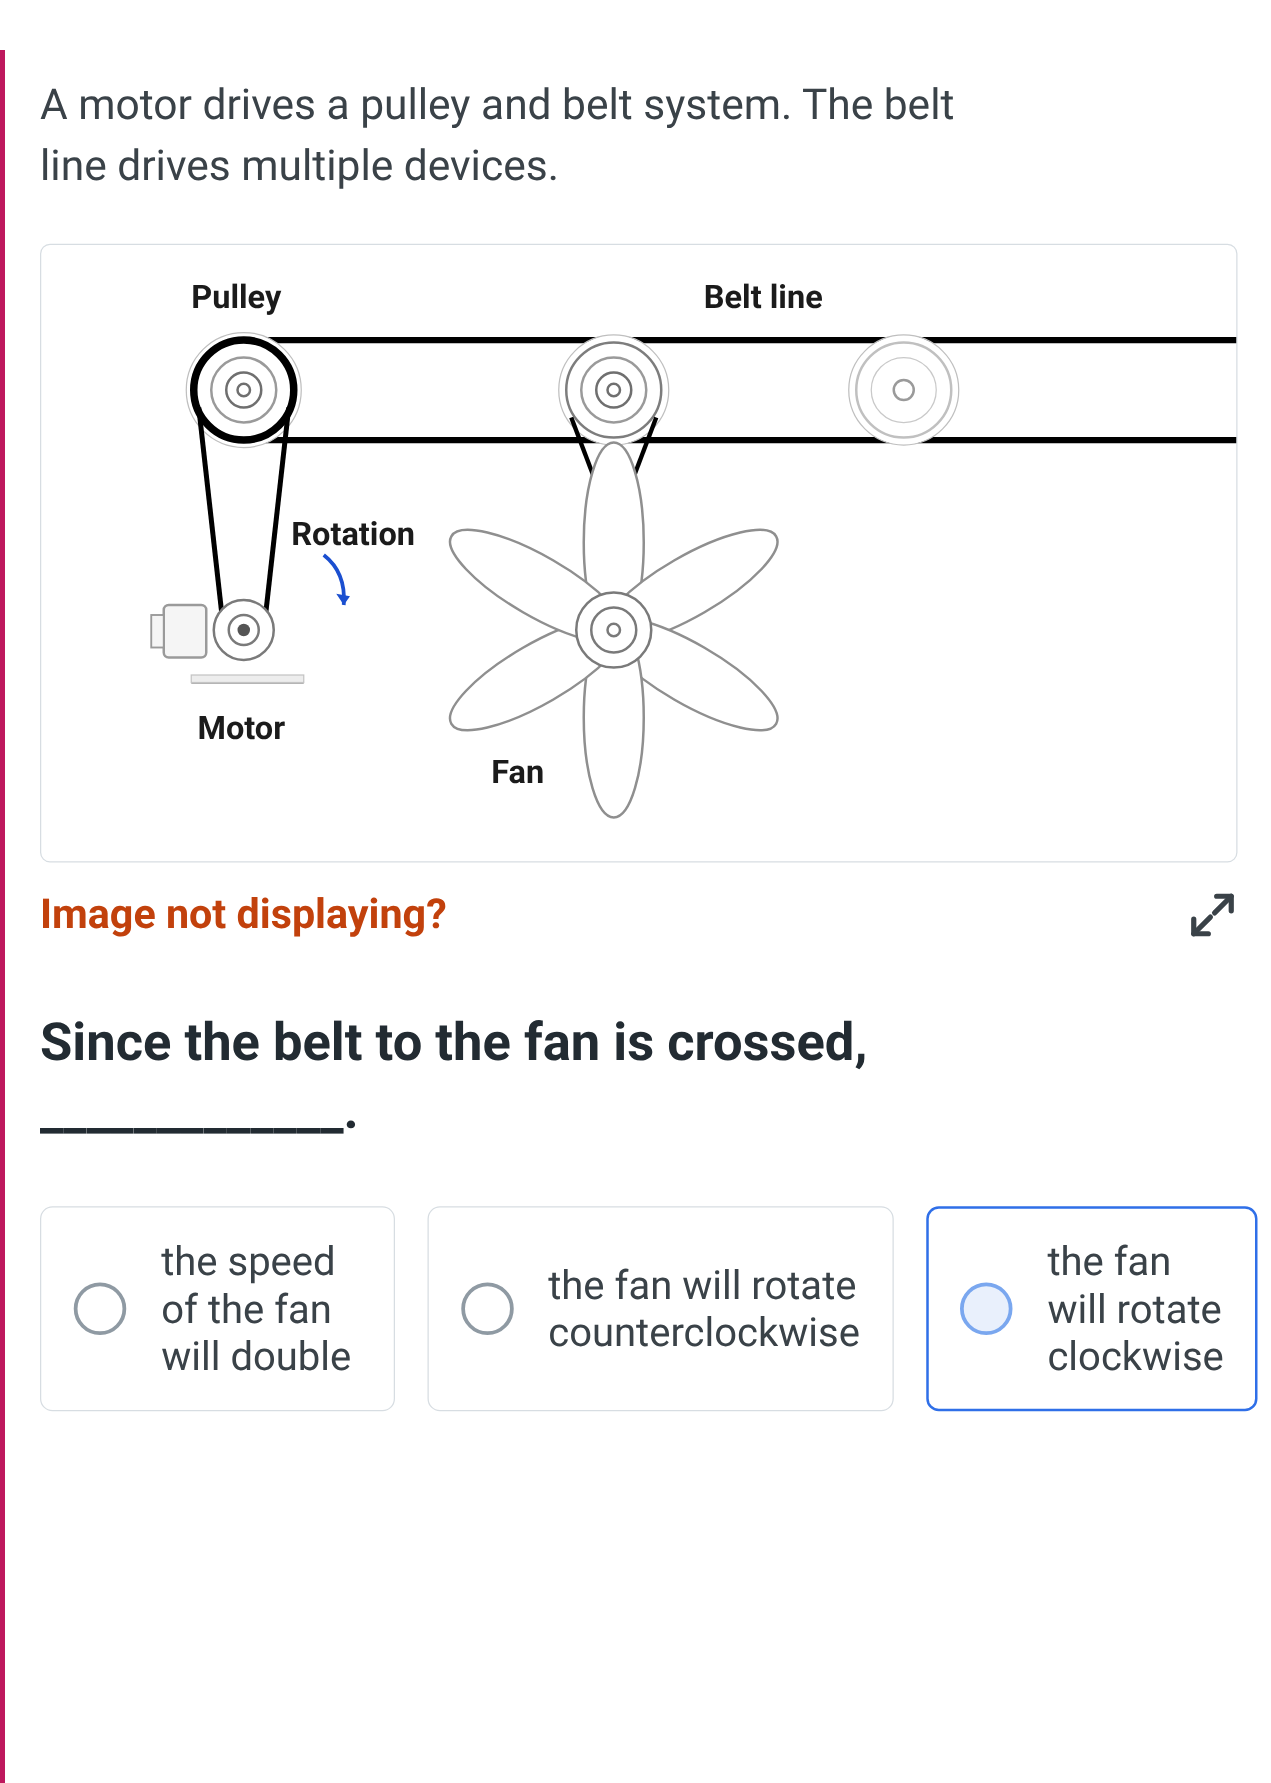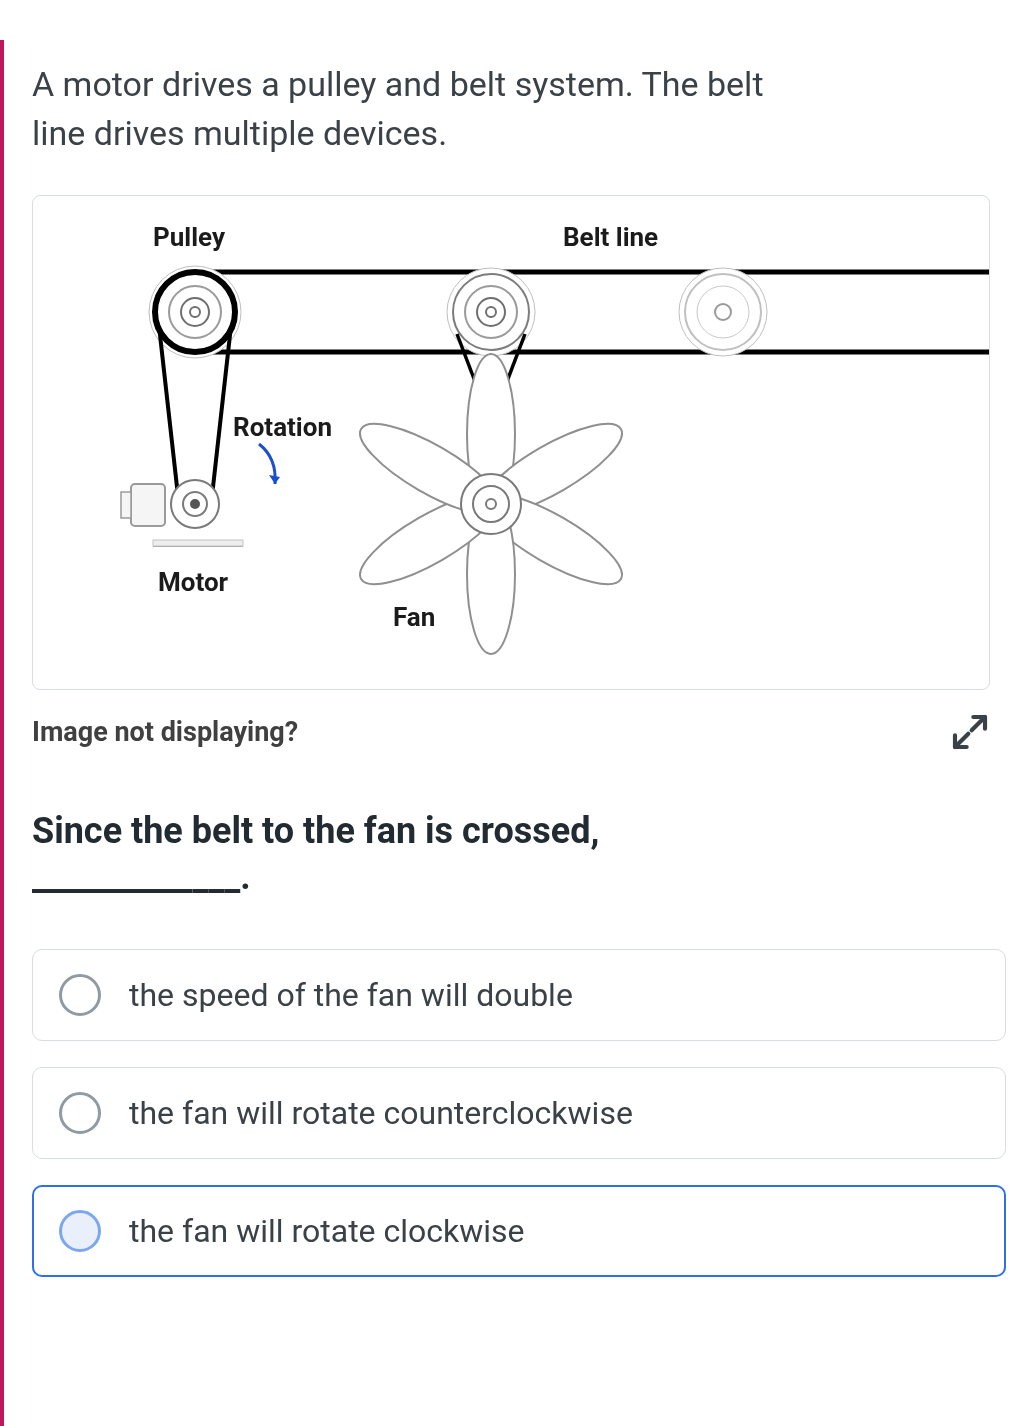--- a/index.html
+++ b/index.html
@@ -35,40 +35,40 @@
   }
   .figure-box svg { display: block; }
   .help-row {
     display: flex;
     align-items: center;
     justify-content: space-between;
     width: 958px;
     margin-bottom: 56px;
   }
   .help-link {
-    color: #404040;
+    color: #c2410c;
     font-weight: 700;
-    font-size: 27px;
+    font-size: 33px;
     text-decoration: none;
     cursor: pointer;
   }
   .expand-icon {
     width: 40px;
     height: 40px;
     cursor: pointer;
     color: #3a4248;
   }
   .stem {
-    font-size: 36px;
+    font-size: 42px;
     font-weight: 700;
     color: #222b32;
     margin-bottom: 48px;
     line-height: 1.3;
   }
-  .options { display: flex; flex-direction: column; gap: 26px; width: 974px; }
+  .options { display: flex; flex-direction: row; gap: 26px; width: 974px; }
   .option {
     display: flex;
     align-items: center;
     gap: 28px;
     border: 1px solid #d7dde2;
     border-radius: 10px;
     padding: 24px 26px;
     font-size: 32px;
     color: #3a4248;
     cursor: pointer;

